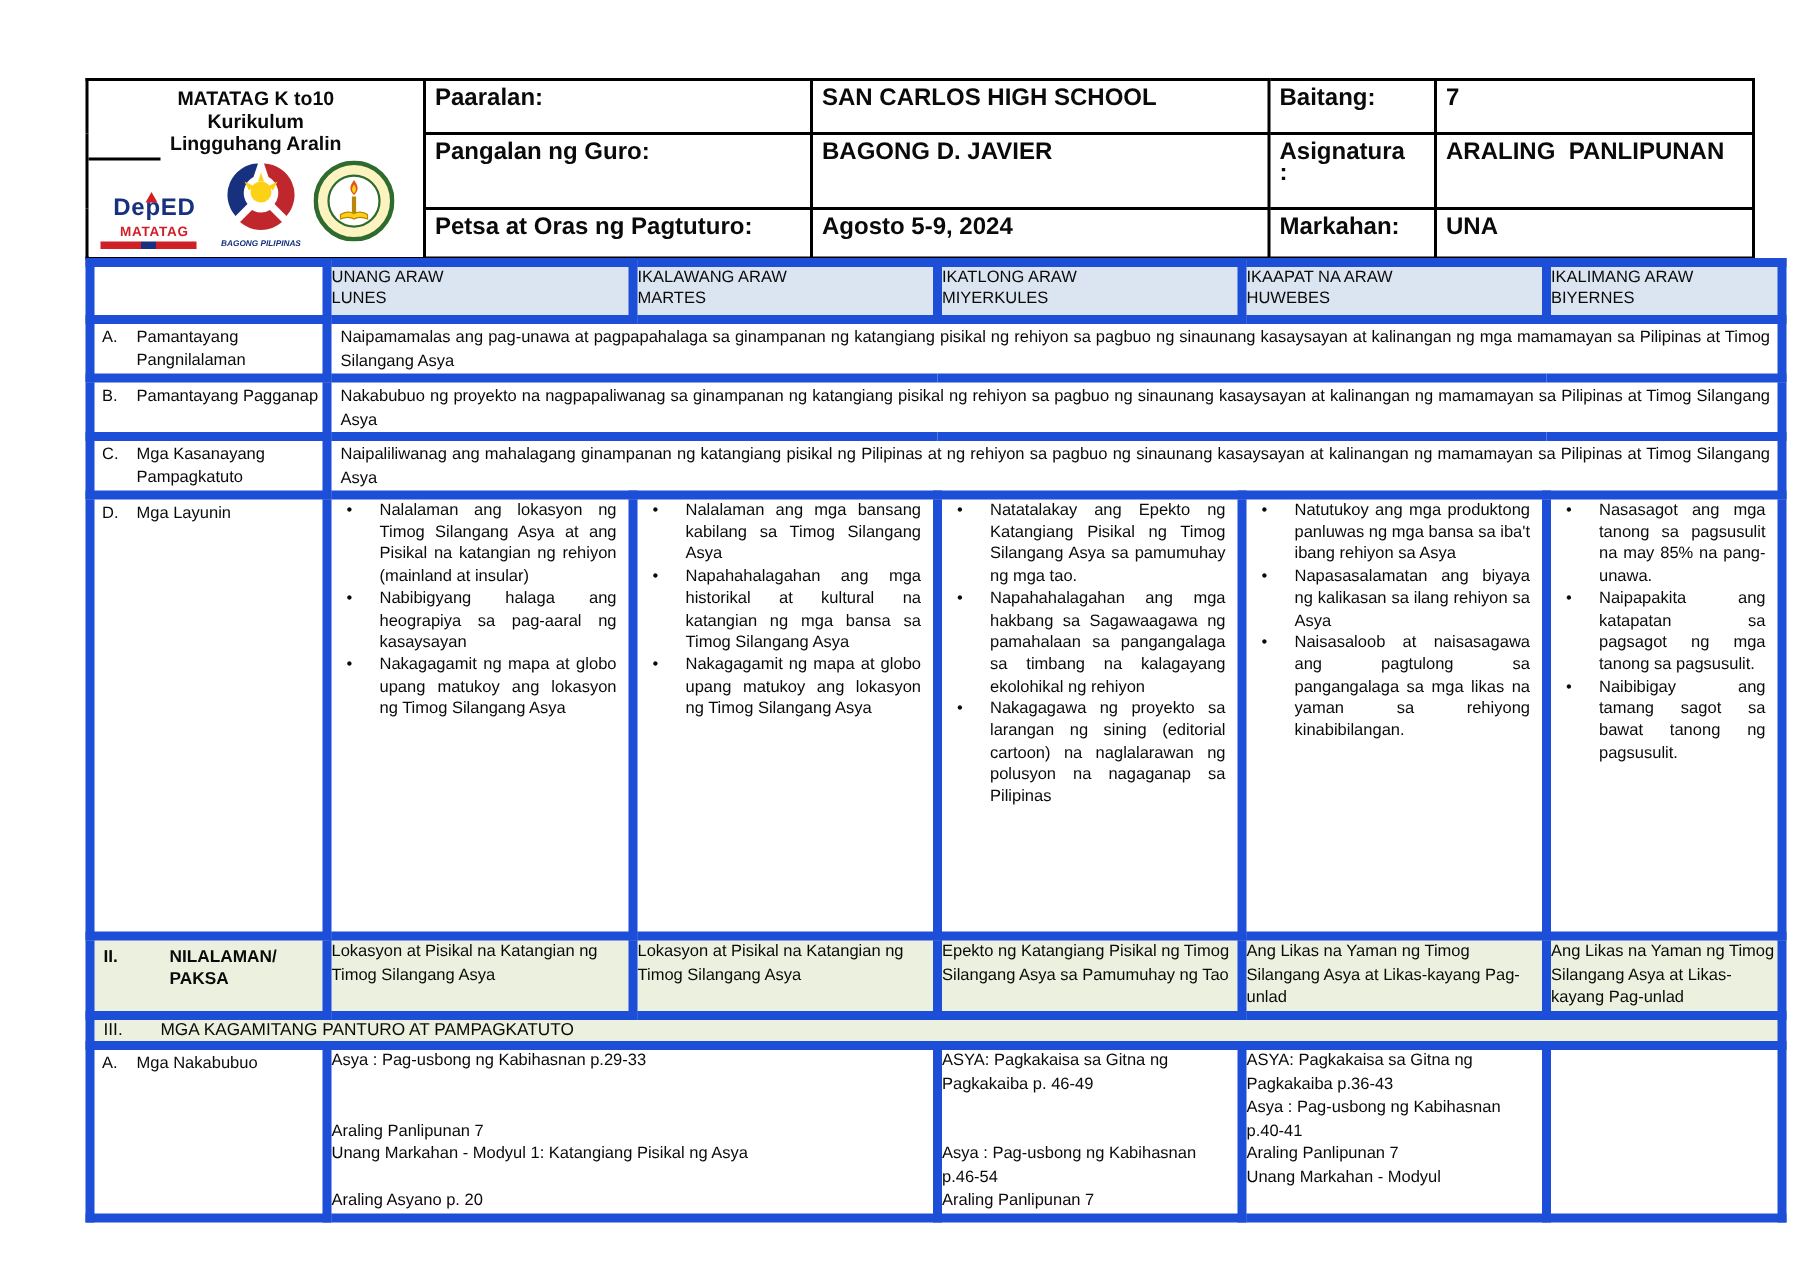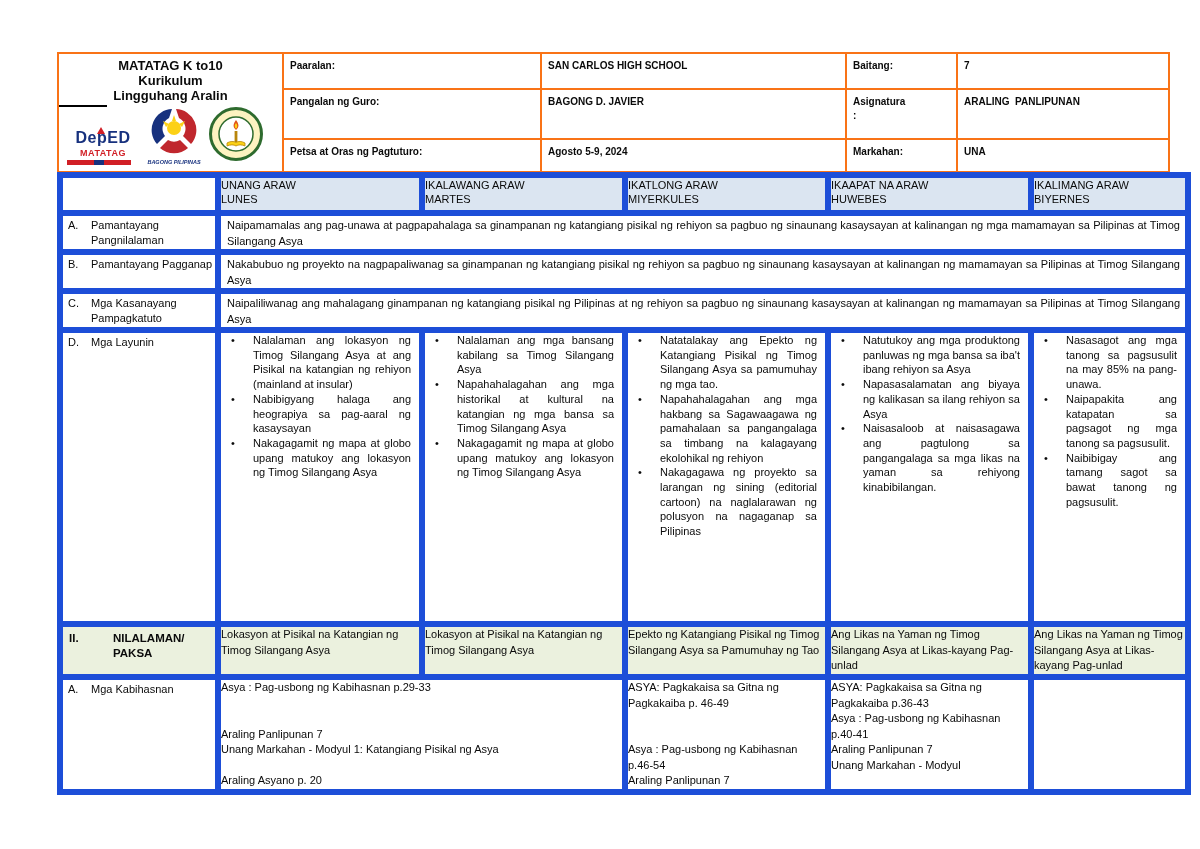--- a/index.html
+++ b/index.html
@@ -5,22 +5,22 @@
   * { margin:0; padding:0; box-sizing:border-box; }
   html,body { background:#fff; }
   .page {
     position:relative; width:1200px; height:849px; background:#ffffff;
     font-family:"Liberation Sans", sans-serif; color:#0a0a0a;
   }
 
   
   table { border-collapse:collapse; table-layout:fixed; }
   .toptable { position:absolute; left:57px; top:52px; }
-  .toptable td { border:2px solid #f97316; vertical-align:top; background:#fff; }
-  .hv { font-weight:bold; font-size:10px; line-height:14px; padding:5px 6px 0 6px; white-space:pre-wrap; }
+  .toptable td { border:2px solid #000000; vertical-align:top; background:#fff; }
+  .hv { font-weight:bold; font-size:16px; line-height:14px; padding:5px 6px 0 6px; white-space:pre-wrap; }
 
   .title-cell { position:relative; text-align:center; }
   .title-lines { font-weight:bold; font-size:13px; line-height:15px; padding-top:4px; }
   .strike { position:absolute; left:0; top:51px; width:48px; height:2px; background:#000; }
 
   .logo-row { display:flex; align-items:flex-end; gap:7px; padding:3px 0 0 8px; }
   .deped { width:72px; }
   .deped-name { position:relative; color:#17317e; font-weight:bold; font-size:16px; line-height:17px; letter-spacing:0.5px; }
   .deped-flag { position:absolute; left:30px; top:-2px; width:0; height:0;
     border-left:4px solid transparent; border-right:4px solid transparent; border-bottom:7px solid #d11f26; }
@@ -298,26 +298,31 @@
               <span class="labeltext">NILALAMAN/ PAKSA</span>
             </div>
       </td>
       <td class="pakscell">Lokasyon at Pisikal na Katangian ng Timog Silangang Asya</td>
       <td class="pakscell">Lokasyon at Pisikal na Katangian ng Timog Silangang Asya</td>
       <td class="pakscell">Epekto ng Katangiang Pisikal ng Timog Silangang Asya sa Pamumuhay ng Tao</td>
       <td class="pakscell">Ang Likas na Yaman ng Timog Silangang Asya at Likas-kayang Pag-unlad</td>
       <td class="pakscell">Ang Likas na Yaman ng Timog Silangang Asya at Likas-kayang Pag-unlad</td>
     </tr>
 
+    <tr style="height:18px">
+      <td colspan="6" class="secbar">
+        <span class="secnum">III.</span><span>MGA KAGAMITANG PANTURO AT PAMPAGKATUTO</span>
+      </td>
+    </tr>
 
     <tr style="height:106px">
       <td>
         <div class="rowlabel">
               <span class="letter">A.</span>
-              <span class="labeltext">Mga Kabihasnan</span>
+              <span class="labeltext">Mga Nakabubuo</span>
             </div>
       </td>
       <td colspan="2" class="refcell">
         <div class="refline">Asya : Pag-usbong ng Kabihasnan p.29-33</div>
         <div class="refline"></div>
         <div class="refline"></div>
         <div class="refline">Araling Panlipunan 7</div>
         <div class="refline">Unang Markahan - Modyul 1: Katangiang Pisikal ng Asya</div>
         <div class="refline"></div>
         <div class="refline">Araling Asyano p. 20</div>

